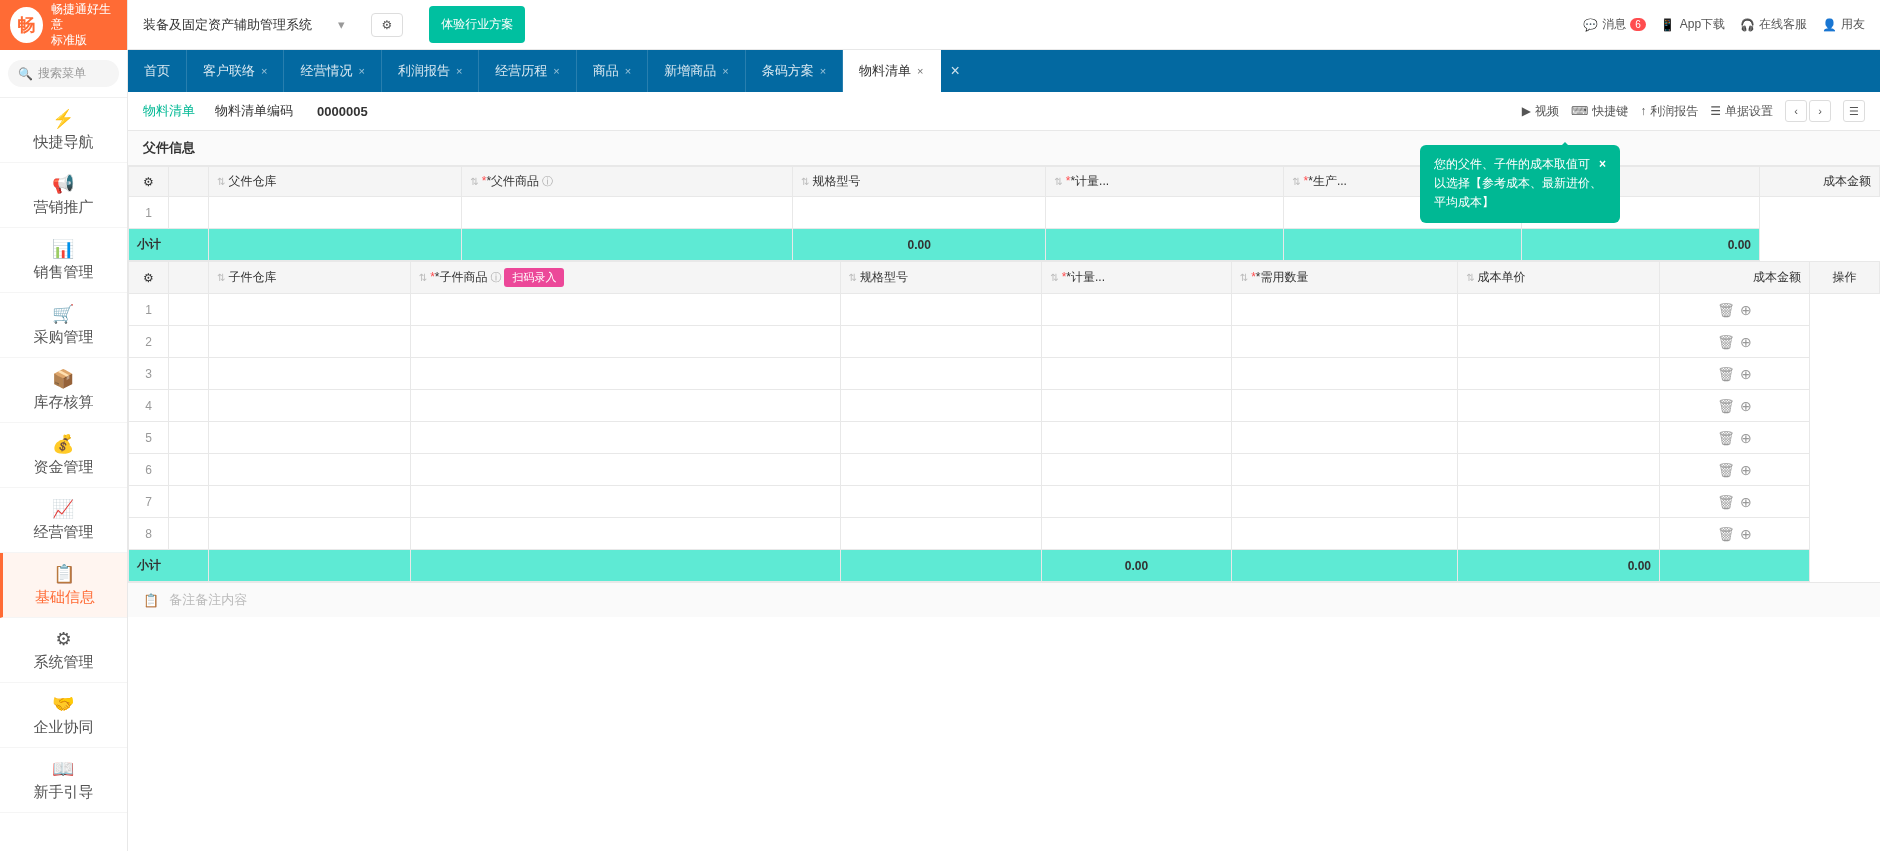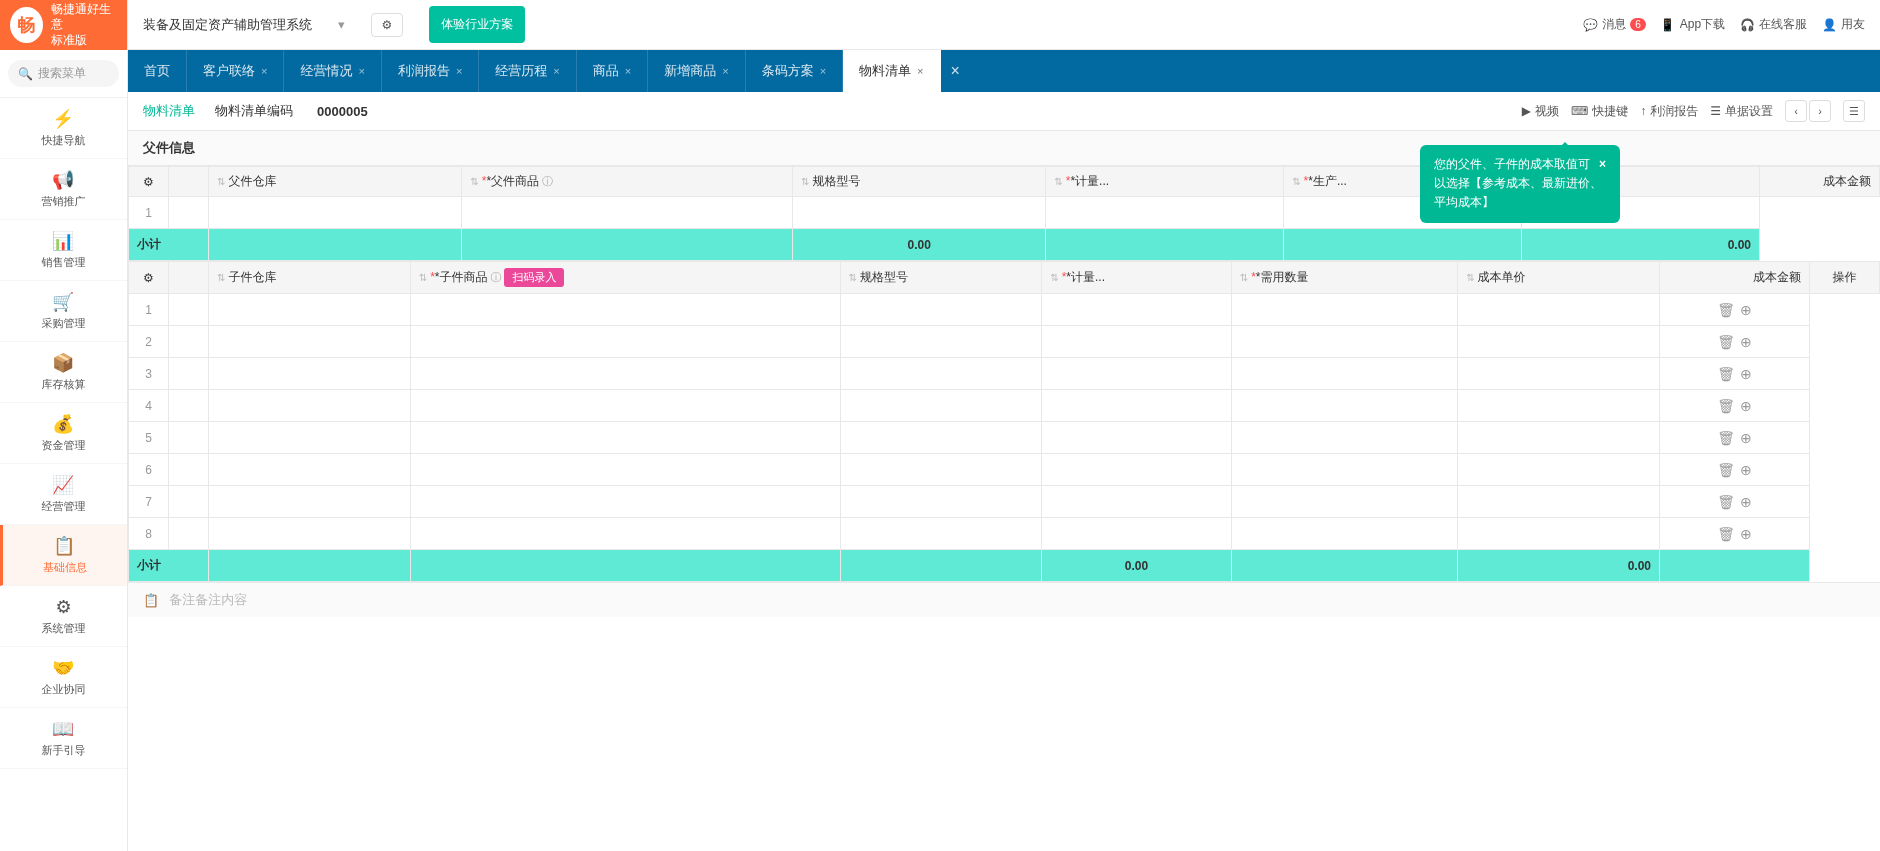--- a/index.html
+++ b/index.html
@@ -9,21 +9,21 @@
     .sidebar { width: 128px; background: #fff; border-right: 1px solid #e8e8e8; display: flex; flex-direction: column; flex-shrink: 0; }
     .sidebar-logo { background: #ff6b35; height: 50px; display: flex; align-items: center; padding: 0 10px; gap: 8px; }
     .logo-icon { width: 36px; height: 36px; background: #fff; border-radius: 50%; display: flex; align-items: center; justify-content: center; font-size: 18px; color: #ff6b35; font-weight: bold; }
     .logo-text { color: #fff; font-size: 12px; line-height: 1.3; }
     .sidebar-search { padding: 10px 8px; border-bottom: 1px solid #f0f0f0; }
     .sidebar-search-btn { width: 100%; background: #f5f5f5; border: none; border-radius: 15px; padding: 5px 10px; font-size: 12px; color: #999; cursor: pointer; text-align: left; display: flex; align-items: center; gap: 5px; }
     .sidebar-nav { flex: 1; overflow-y: auto; }
     .sidebar-item { display: flex; flex-direction: column; align-items: center; padding: 10px 5px; cursor: pointer; color: #555; border-bottom: 1px solid #f5f5f5; }
     .sidebar-item.active { background: #fff5f0; color: #ff6b35; border-left: 3px solid #ff6b35; }
     .sidebar-item .icon { font-size: 18px; margin-bottom: 3px; }
-    .sidebar-item .label { font-size: 11px; }
+    .sidebar-item .label { font-size: 15px; }
 
     
     .main { flex: 1; display: flex; flex-direction: column; overflow: hidden; }
 
     
     .top-header { height: 50px; background: #fff; border-bottom: 1px solid #e8e8e8; display: flex; align-items: center; justify-content: space-between; padding: 0 15px; flex-shrink: 0; }
     .header-left { display: flex; align-items: center; gap: 26px; }
     .system-title { font-size: 13px; color: #333; }
     .header-btn { background: none; border: 1px solid #ddd; border-radius: 4px; padding: 4px 10px; font-size: 12px; cursor: pointer; color: #555; }
     .try-btn { background: #00c0a0; color: #fff; border: none; border-radius: 4px; padding: 10px 12px; font-size: 12px; cursor: pointer; }

